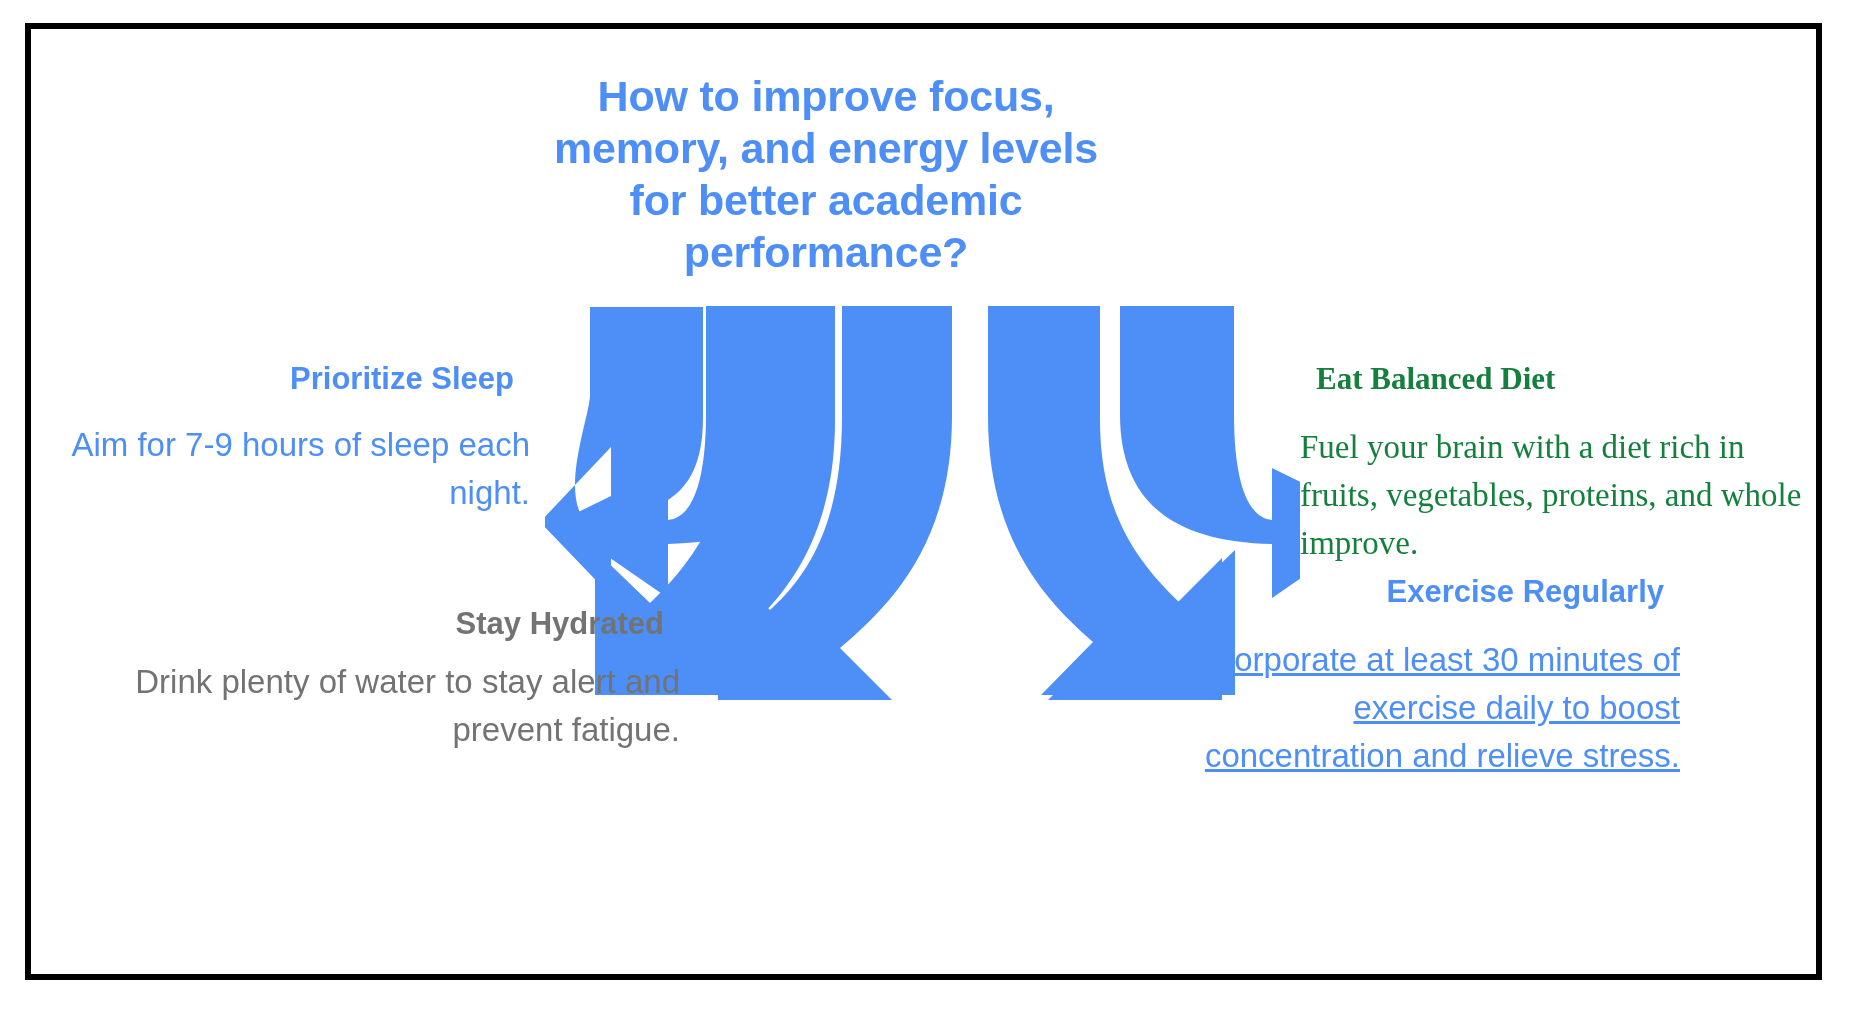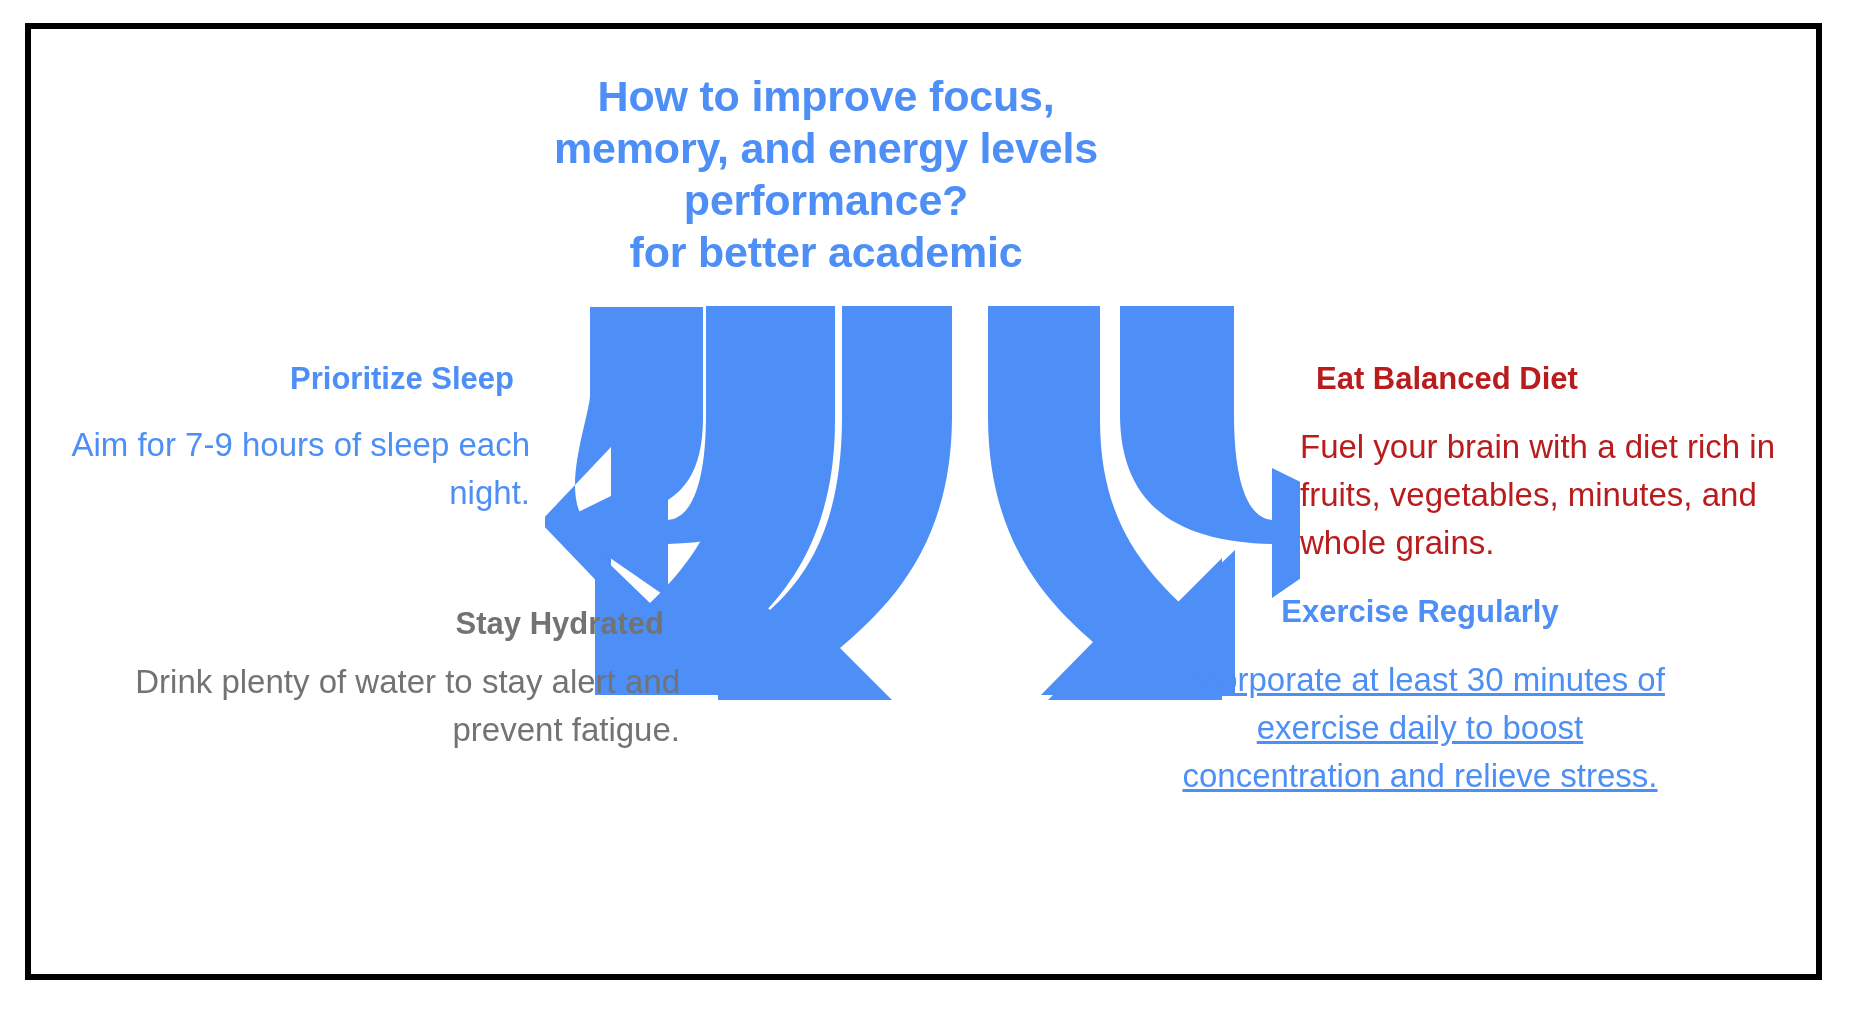--- a/index.html
+++ b/index.html
@@ -88,38 +88,38 @@
     left: 100px;
     top: 590px;
     width: 580px;
     text-align: right;
   }
   .node-hydrate .node-desc { margin-top: 12px; }
 
   
   .node-exercise {
     left: 1160px;
-    top: 578px;
+    top: 558px;
     width: 520px;
-    text-align: center;
+    text-align: right;
   }
   .node-exercise .node-desc { margin-top: 26px; text-decoration: underline; }
 </style>
 </head>
 <body>
 
 <div class="canvas">
 
   <div class="frame" style="border-color: rgb(0, 0, 0);"></div>
 
   <div class="title" style="color: rgb(77, 142, 247); margin-top: 28px;">
     <div>How to improve focus,</div>
     <div>memory, and energy levels</div>
+    <div>for better academic</div>
     <div>performance?</div>
-    <div>for better academic</div>
   </div>
 
   <svg class="arrows-svg" viewBox="0 0 740 410" xmlns="http://www.w3.org/2000/svg">
 
     <path fill="#4d8ef7" d="M 45 7
          L 158 7
          L 158 118
          C 158 186, 126 212, 66 215
          L 66 147
          L -5 222
@@ -265,23 +265,23 @@
            C 638 250, 580 214, 580 122
            Z"></path>
     </g>
   </svg>
 
   <div class="node node-sleep" style="color: rgb(77, 142, 247);">
     <p class="node-title">Prioritize Sleep</p>
     <p class="node-desc">Aim for 7-9 hours of sleep each night.</p>
   </div>
 
-  <div class="node node-diet" style="color: #b91c1c;">
+  <div class="node node-diet" style="color: #15803d; font-family: Liberation Serif, serif;">
     <p class="node-title">Eat Balanced Diet</p>
-    <p class="node-desc">Fuel your brain with a diet rich in fruits, vegetables, minutes, and whole grains.</p>
+    <p class="node-desc">Fuel your brain with a diet rich in fruits, vegetables, proteins, and whole improve.</p>
   </div>
 
   <div class="node node-hydrate" style="color: #737373;">
     <p class="node-title">Stay Hydrated</p>
     <p class="node-desc">Drink plenty of water to stay alert and prevent fatigue.</p>
   </div>
 
   <div class="node node-exercise" style="color: rgb(77, 142, 247);">
     <p class="node-title">Exercise Regularly</p>
     <p class="node-desc">Incorporate at least 30 minutes of exercise daily to boost concentration and relieve stress.</p>

